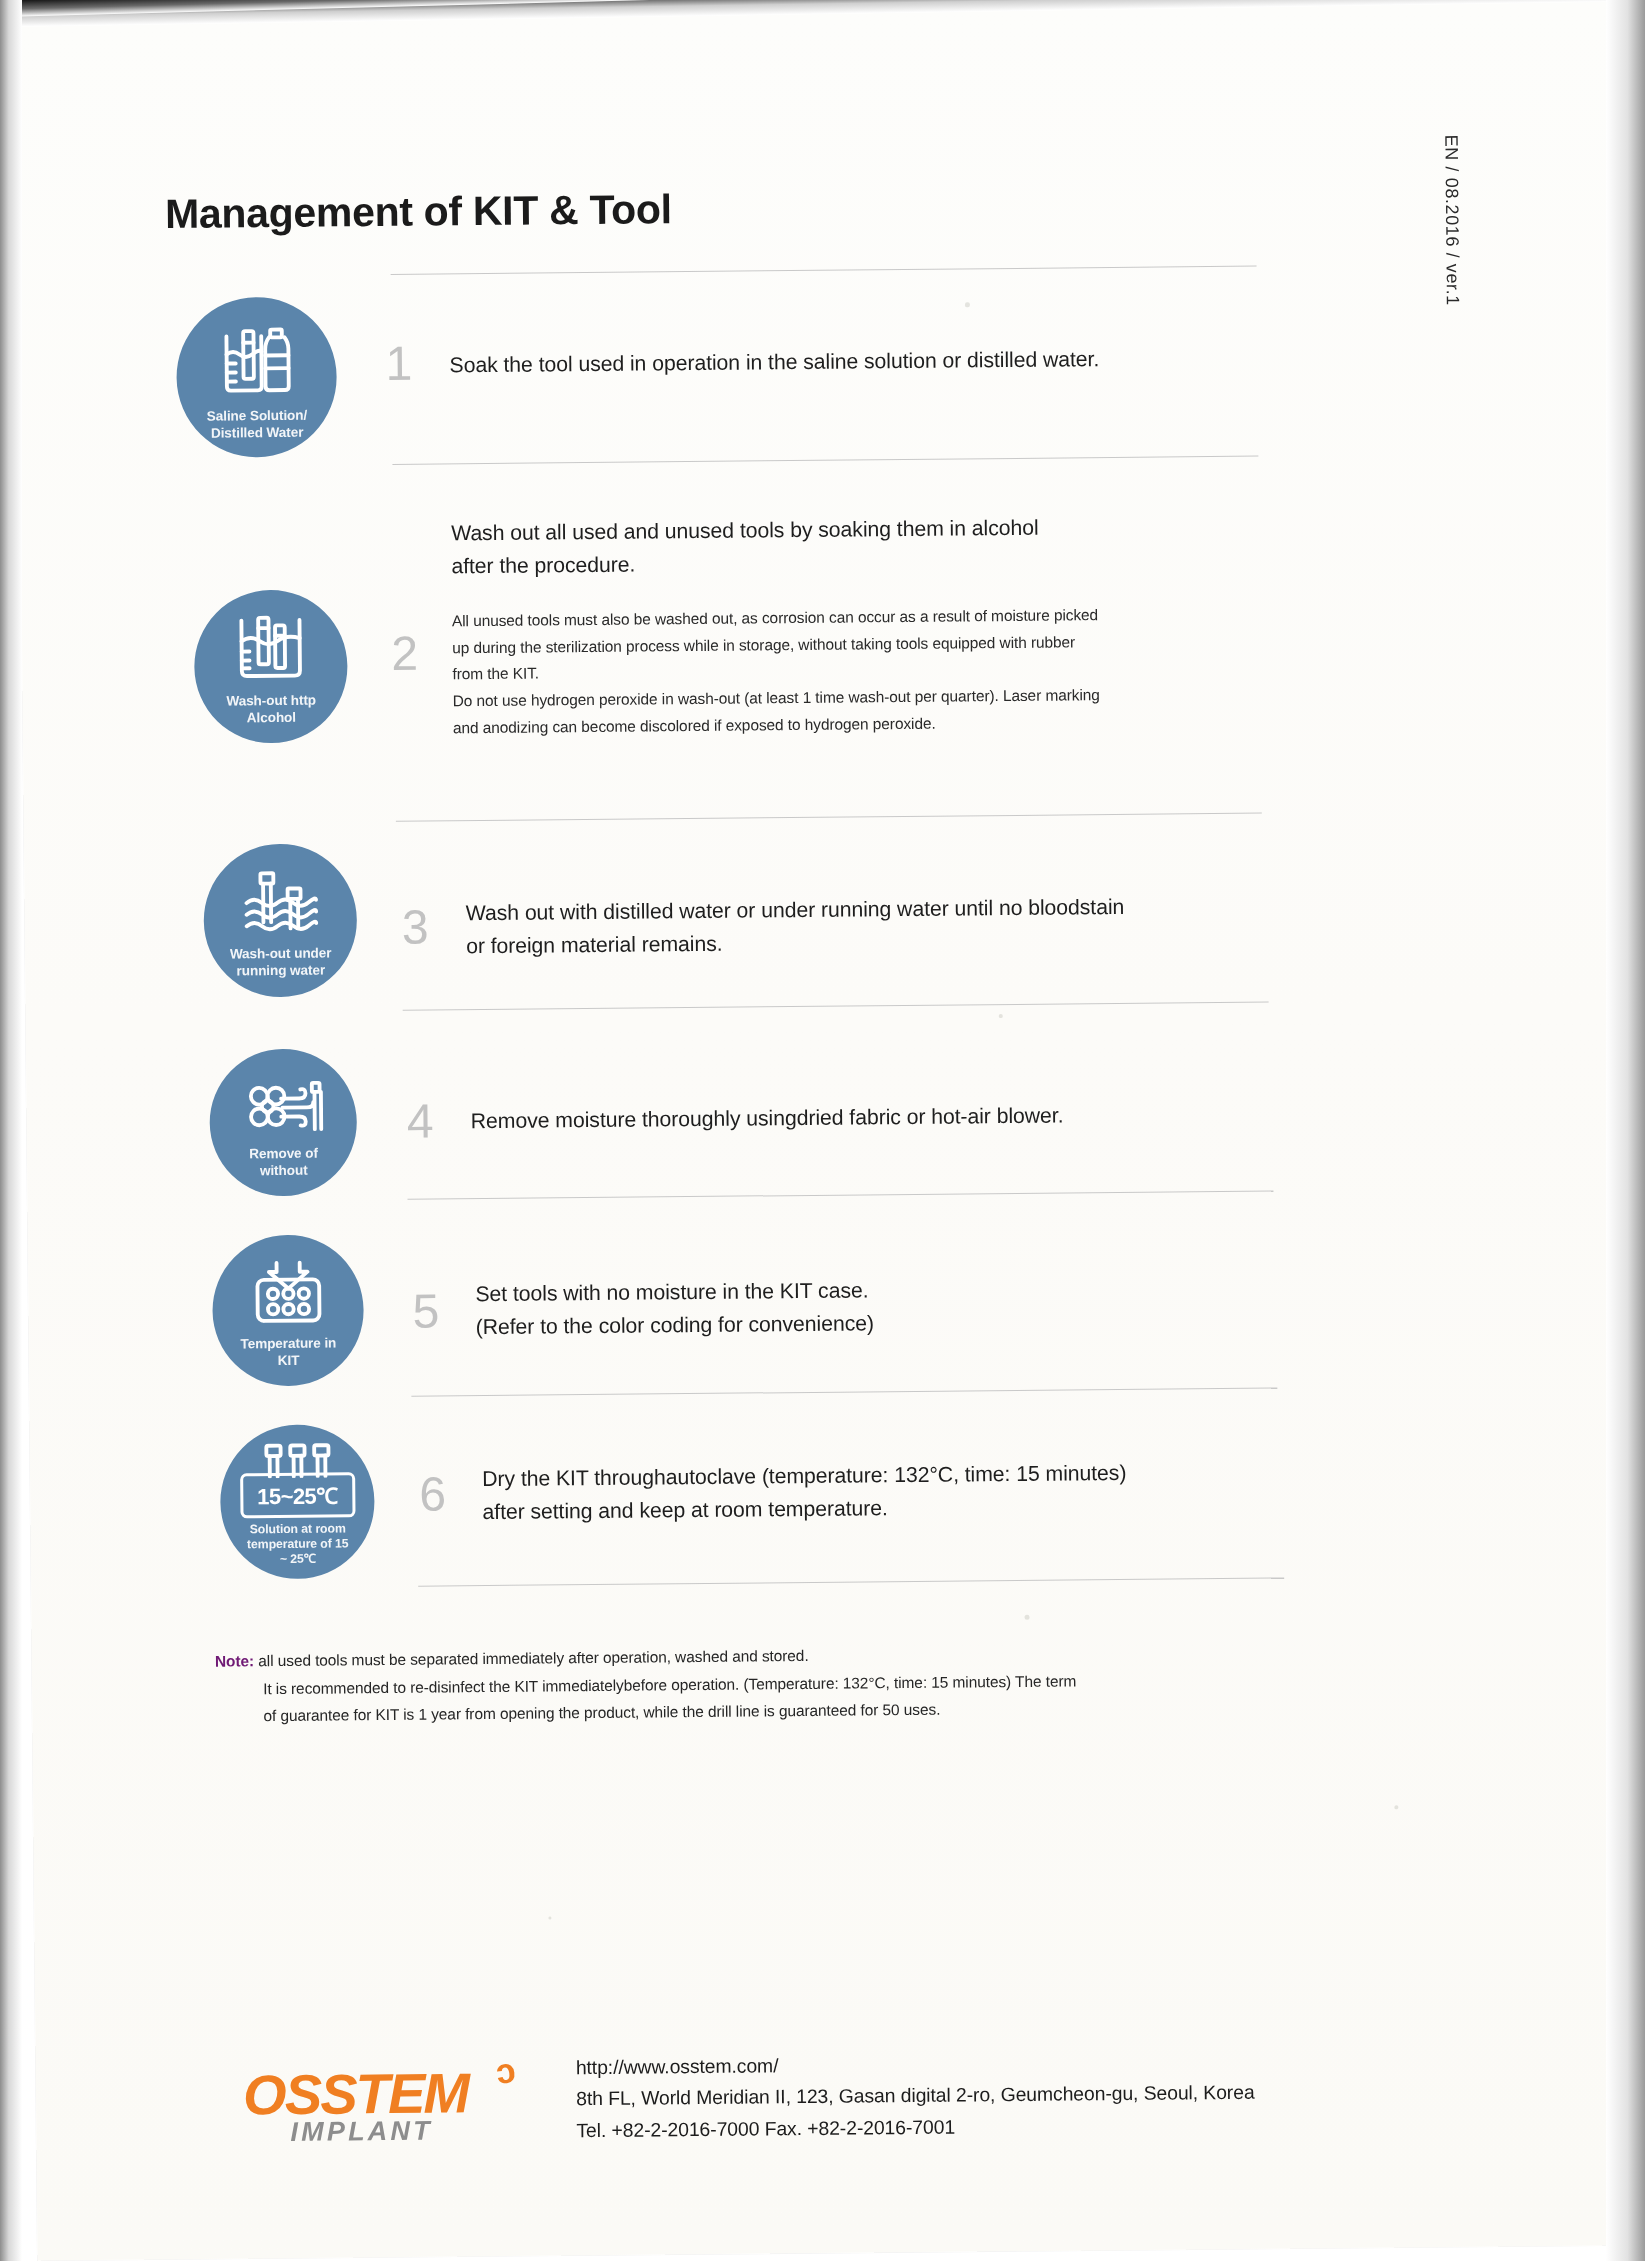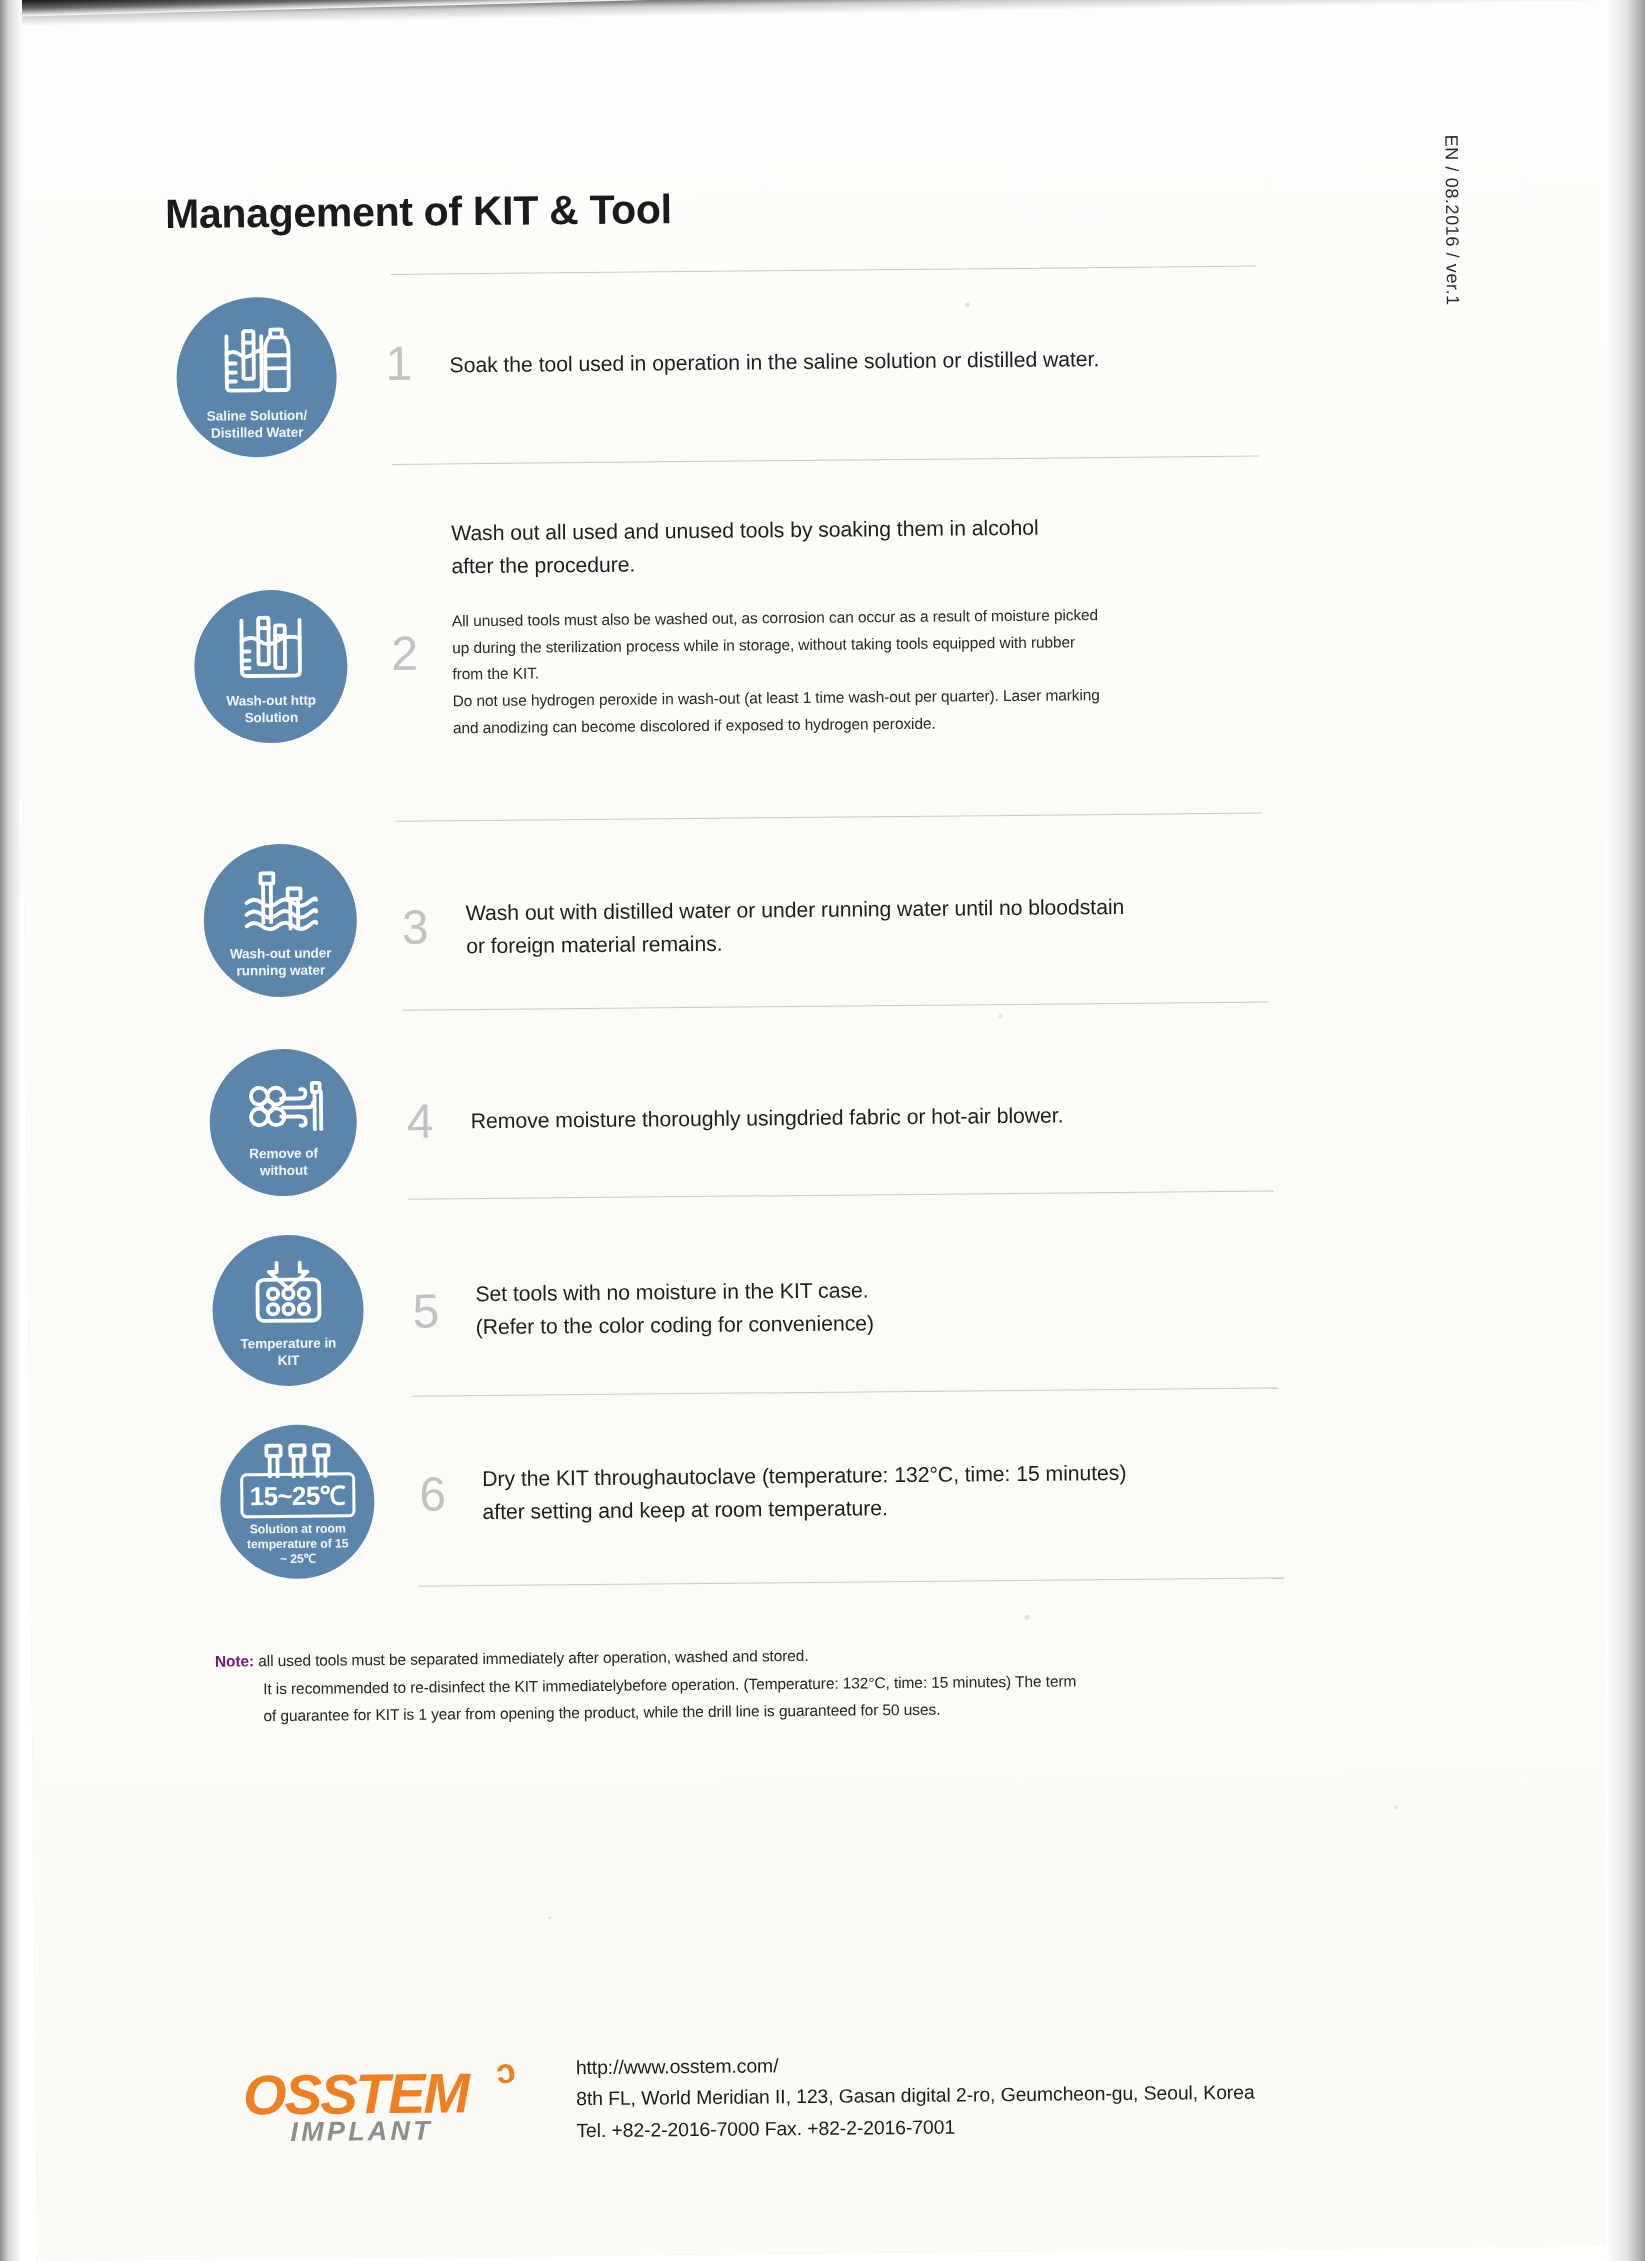--- a/index.html
+++ b/index.html
@@ -210,21 +210,21 @@
               <path d="M10 40 Q24 30 38 40 T66 40 T100 36"></path>
               <path d="M10 56 L22 56 M10 70 L22 70 M10 82 L22 82"></path>
               <rect x="36" y="4" width="16" height="72" rx="3"></rect>
               <path d="M36 20 L52 20"></path>
               <rect x="62" y="16" width="15" height="66" rx="3"></rect>
               <path d="M62 32 L77 32"></path>
             </svg>
           </div>
           <div class="blabel" style="top:103px;">
             <span>Wash-out http</span><br>
-            <span>Solution</span>
+            <span>Alcohol</span>
           </div>
         </div>
 
         <div class="num" style="left:385px;top:626px;">2</div>
 
         <div class="maintext" style="left:446px;top:514px;width:834px;">
           <span>Wash out all used and unused tools by soaking them in alcohol</span><br>
           <span>after the procedure.</span>
         </div>
 
@@ -335,21 +335,21 @@
               <rect x="10" y="4" width="22" height="16" rx="3"></rect>
               <path d="M15 20 L15 52 M27 20 L27 52"></path>
               <rect x="47" y="4" width="22" height="16" rx="3"></rect>
               <path d="M52 20 L52 52 M64 20 L64 52"></path>
               <rect x="84" y="4" width="22" height="16" rx="3"></rect>
               <path d="M89 20 L89 52 M101 20 L101 52"></path>
             </svg>
           </div>
           <div class="glyph" style="top:50px;height:40px;">
             <div style="position:relative;width:109px;height:39px;border:3.2px solid #ffffff;border-radius:6.5px;display:flex;align-items:center;justify-content:center;">
-              <span style="font-size:26px;font-weight:bold;color:#ffffff;letter-spacing:-0.6px;">15~25℃</span>
+              <span style="font-size:22px;font-weight:bold;color:#ffffff;letter-spacing:-0.6px;">15~25℃</span>
             </div>
           </div>
           <div class="blabel" style="top:97px;font-size:12.3px;line-height:1.24;">
             <span>Solution at room</span><br>
             <span>temperature of 15</span><br>
             <span>~ 25℃</span>
           </div>
         </div>
 
         <div class="num" style="left:405px;top:1467px;">6</div>

